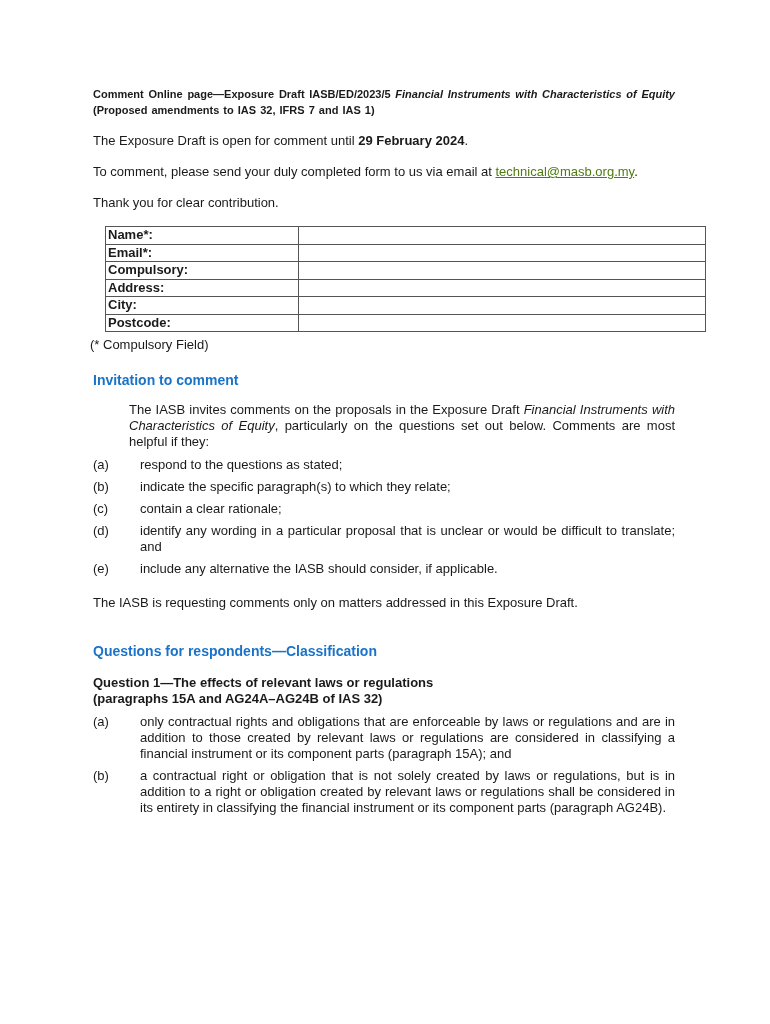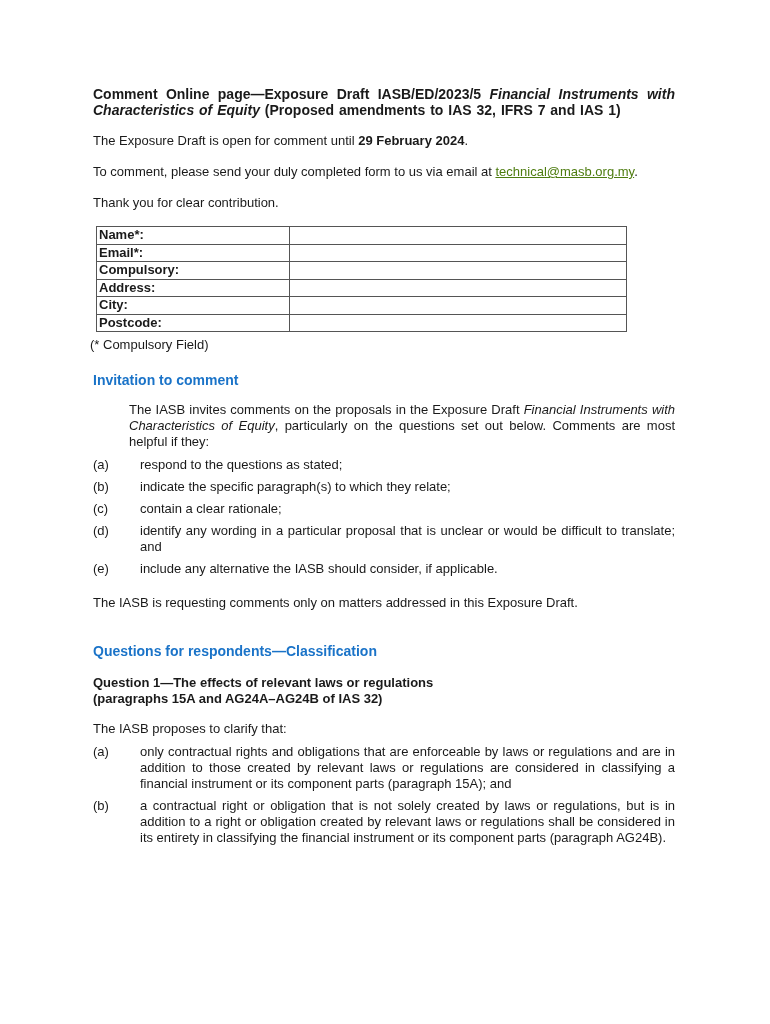--- a/index.html
+++ b/index.html
@@ -17,42 +17,42 @@
       font-size: 13px;
     }
     .page {
       position: absolute;
       left: 93px;
       top: 86px;
       width: 582px;
     }
     .title {
       font-weight: bold;
-      font-size: 14px;
+      font-size: 11px;
       line-height: 16px;
       text-align: justify;
       text-align-last: left;
       margin: 0;
       word-spacing: 1px;
     }
     .title i { font-style: italic; }
     p {
       margin: 0;
       line-height: 16px;
     }
     .para { margin-top: 15px; }
     .blue-link {
       color: #4d7c0f;
       text-decoration: underline;
     }
     table.form {
       border-collapse: collapse;
       margin-top: 15px;
-      margin-left: 3px;
-      width: 531px;
+      margin-left: 12px;
+      width: 601px;
     }
     table.form td {
       border: 1.4px solid #555;
       height: 16px;
       padding: 0 2px;
       font-weight: bold;
       font-size: 13px;
       line-height: 16px;
     }
     table.form td.label { width: 188px; }
@@ -181,21 +181,20 @@
   <p class="para" style="margin-top:18px;">The IASB is requesting comments only on matters addressed in this Exposure Draft.</p>
 
 
   <h2 class="h-questions">Questions for respondents—Classification</h2>
 
   <div class="qhead">
     <div>Question 1—The effects of relevant laws or regulations</div>
     <div>(paragraphs 15A and AG24A–AG24B of IAS 32)</div>
   </div>
 
-  <p class="para" style="margin-top:14px;">The IASB proposes to clarify that:</p>
 
   <div class="list">
     <div class="list-item">
       <span class="marker">(a)</span>
       <span class="text">only contractual rights and obligations that are enforceable by laws or regulations and are in addition to those created by relevant laws or regulations are considered in classifying a financial instrument or its component parts (paragraph 15A); and</span>
     </div>
     <div class="list-item">
       <span class="marker">(b)</span>
       <span class="text">a contractual right or obligation that is not solely created by laws or regulations, but is in addition to a right or obligation created by relevant laws or regulations shall be considered in its entirety in classifying the financial instrument or its component parts (paragraph AG24B).</span>
     </div>

